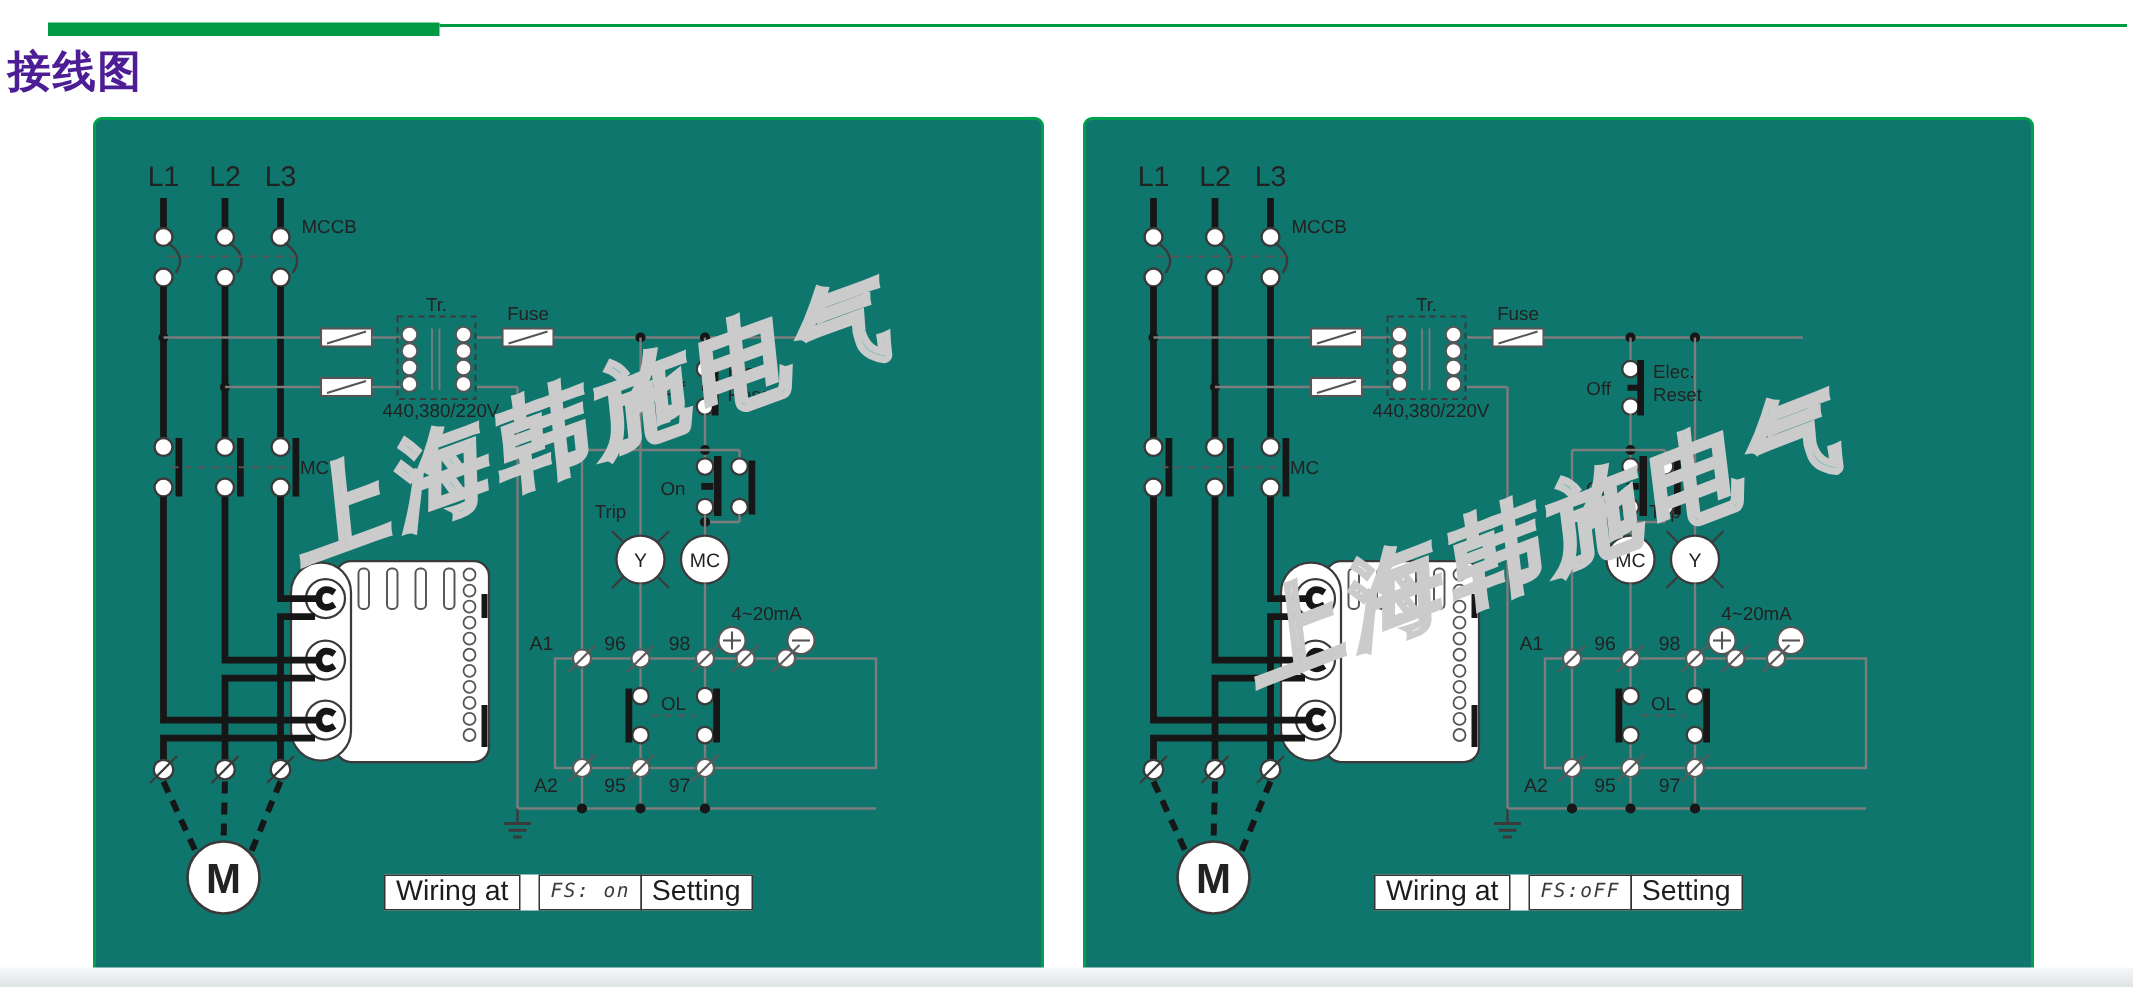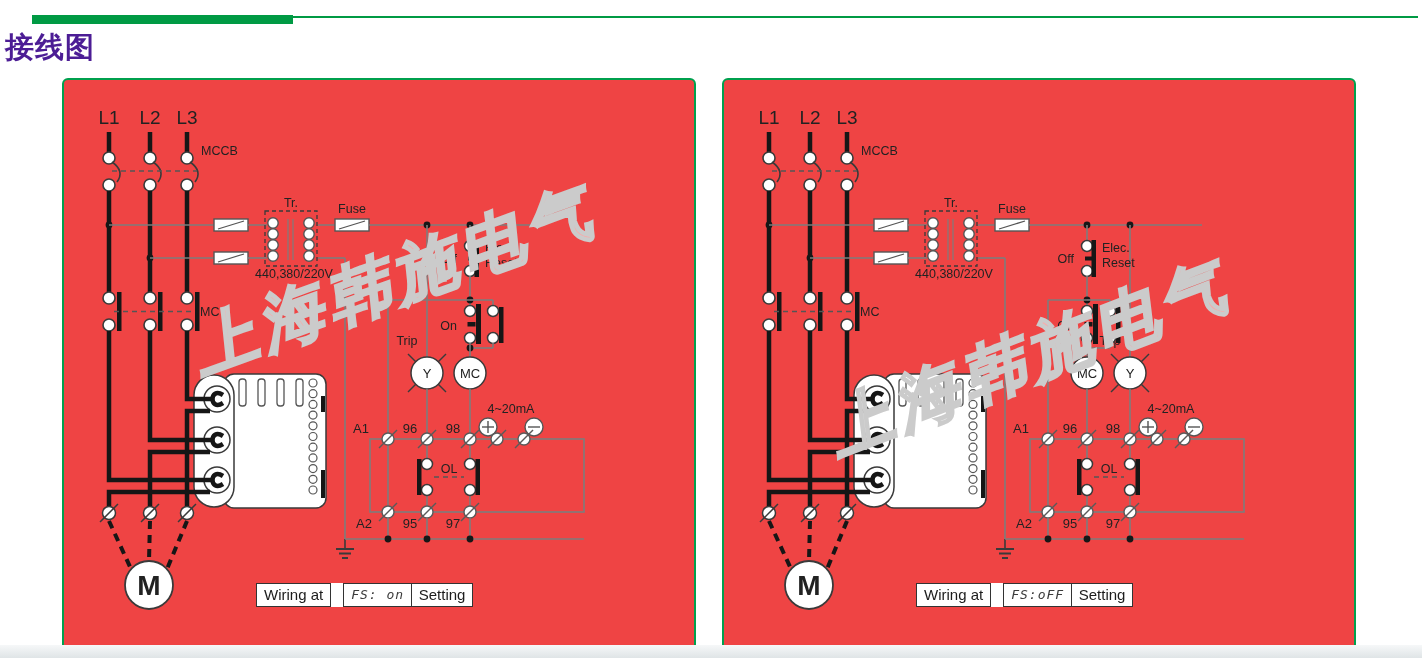--- a/index.html
+++ b/index.html
@@ -2,34 +2,34 @@
 <html><head>
 <meta charset="utf-8">
 <style>
   html,body{margin:0;padding:0;background:#ffffff;}
   body{width:1422px;height:658px;position:relative;overflow:hidden;
        font-family:"Liberation Sans","DejaVu Sans",sans-serif;}
   .hdr-bar-thick{position:absolute;left:32px;top:15px;width:261px;height:9px;background:#009a44;}
   .hdr-bar-thin{position:absolute;left:293px;top:16px;width:1125px;height:2px;background:#009a44;}
   .page-title{position:absolute;left:5px;top:28px;margin:0;font-size:29px;font-weight:bold;
        color:#4c1d95;letter-spacing:1px;font-family:"Liberation Sans","DejaVu Sans",sans-serif;}
-  .panel{position:absolute;top:78px;width:634px;height:575px;background:#ef4444;
+  .panel{position:absolute;top:78px;width:634px;height:575px;background:#0f766e;
        border:2px solid #00a04e;border-radius:6px;box-sizing:border-box;overflow:hidden;}
   .panel.p0{left:62px;}
   .panel.p1{left:722px;}
   .panel svg{position:absolute;left:0;top:0;}
   svg text{font-family:"Liberation Sans","DejaVu Sans",sans-serif;fill:#222;}
   .watermark{position:absolute;white-space:nowrap;font-weight:bold;font-style:italic;
        font-size:64px;letter-spacing:7px;color:rgba(255,255,255,0.55);
        -webkit-text-stroke:2.5px #cbcbcb;pointer-events:none;z-index:5;
        font-family:"DejaVu Sans",sans-serif;}
   .wm0{left:330px;top:200px;transform:translate(-50%,-50%) rotate(-20deg);}
   .wm1{left:305px;top:278px;transform:translate(-50%,-50%) rotate(-21deg);}
   .setting-table{position:absolute;left:192px;top:503px;display:flex;z-index:6;background:#fff;}
-  .st-cell{border:1.4px solid #333;padding:1px 7px 2px 7px;font-size:15px;color:#1c1c1c;
+  .st-cell{border:1.4px solid #333;padding:1px 7px 2px 7px;font-size:19px;color:#1c1c1c;
        margin-left:-1.4px;line-height:19px;}
   .st-cell:first-child{margin-left:0;}
   .st-value{font-family:"DejaVu Sans Mono","Liberation Mono",monospace;font-style:italic;
        font-size:13px;color:#3c3c3c;letter-spacing:1px;min-width:52px;text-align:center;margin-left:12px;}
   .bottom-strip{position:absolute;left:0;bottom:0;width:1422px;height:13px;
        background:linear-gradient(#f6f8f9,#dfe4e6);}
 </style>
 </head>
 <body>
 

